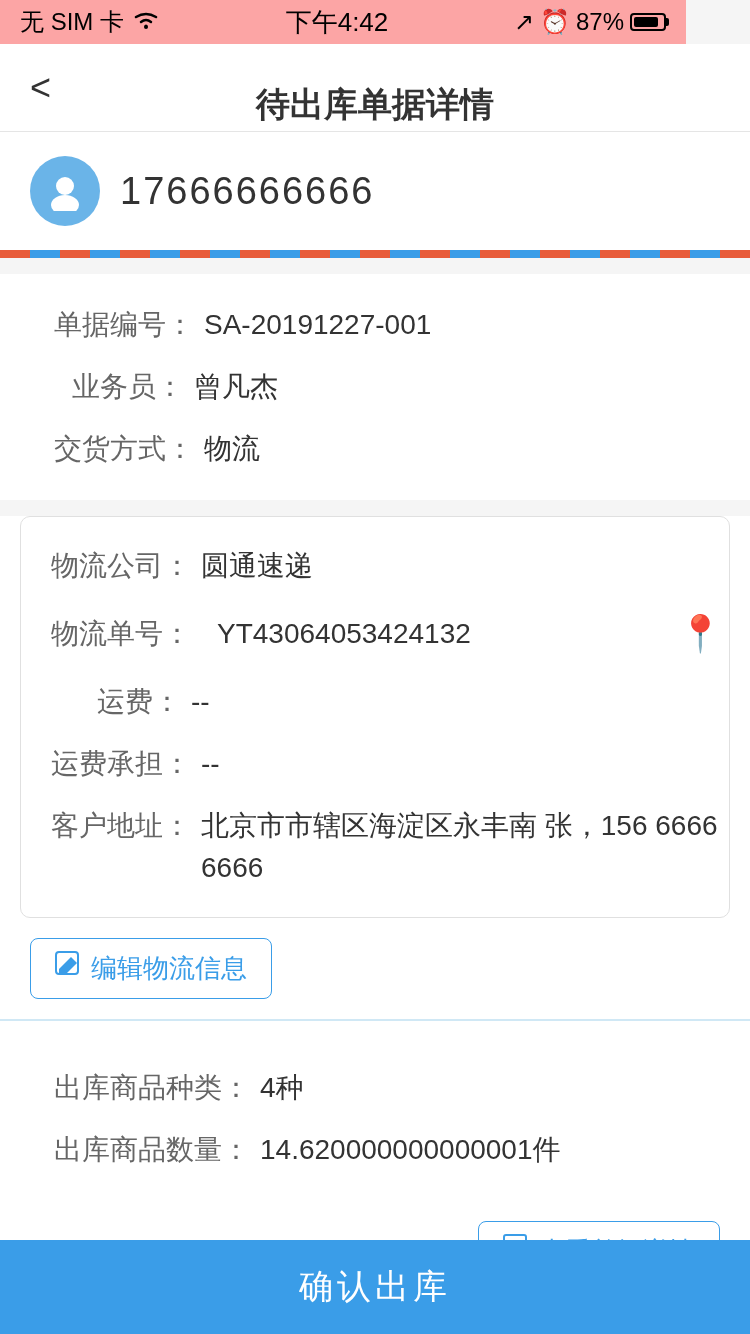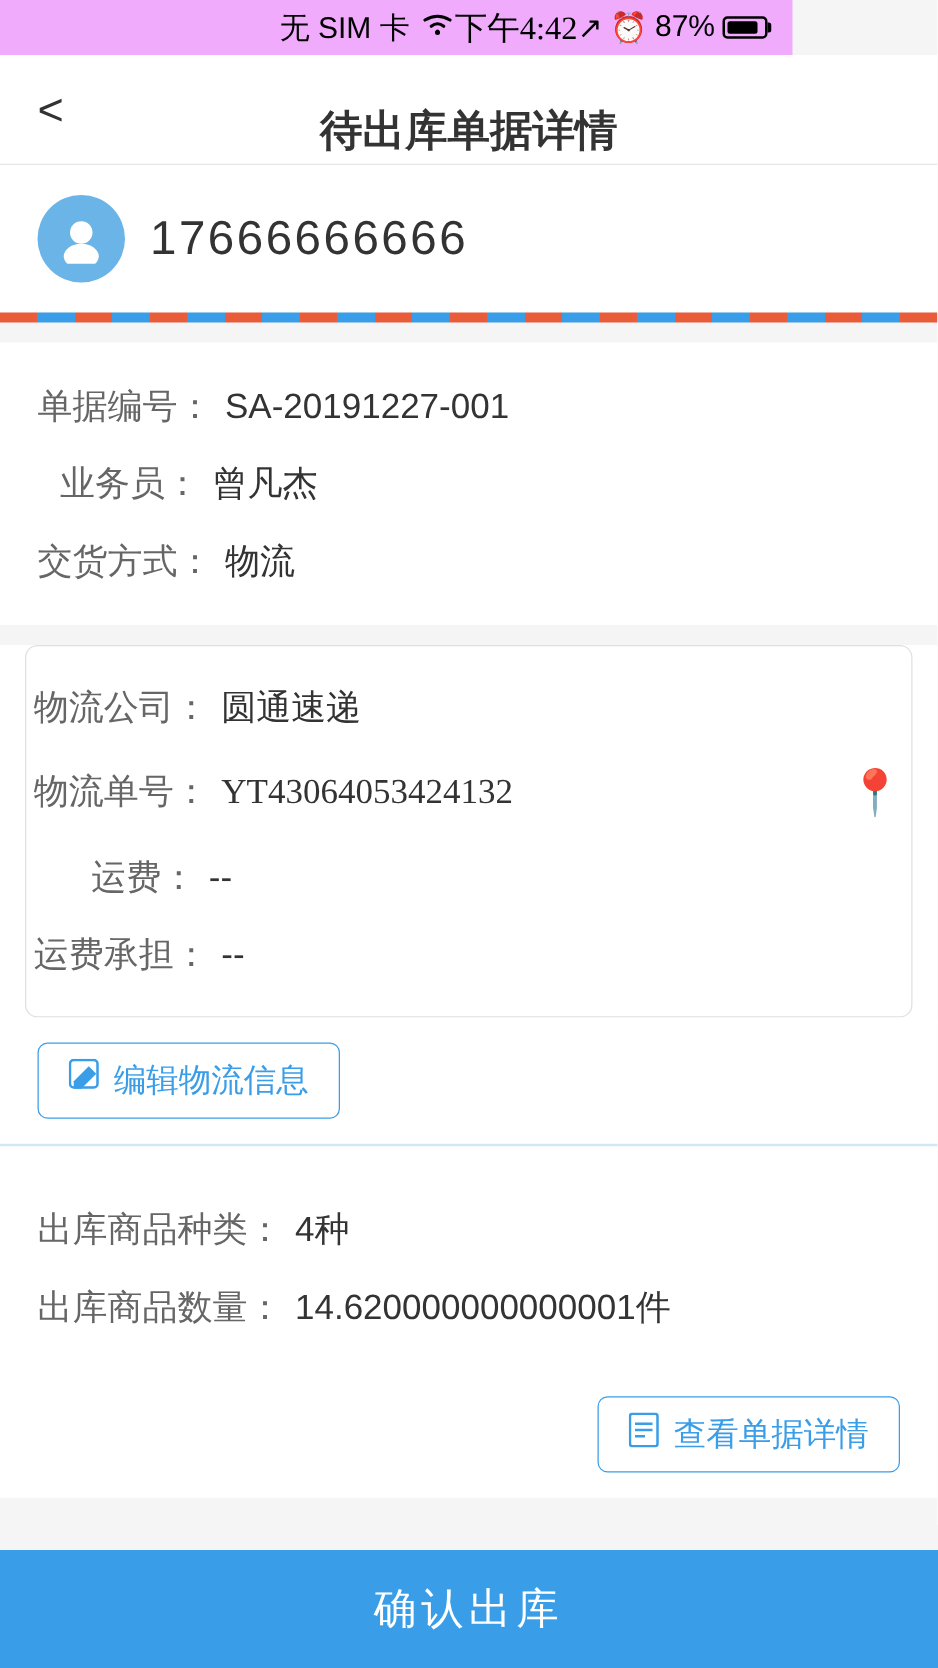--- a/index.html
+++ b/index.html
@@ -8,32 +8,32 @@
       width: 750px;
       min-height: 1334px;
       font-family: -apple-system, "PingFang SC", "Helvetica Neue", Arial, sans-serif;
       background: #f5f5f5;
       font-size: 28px;
       color: #333;
     }
 
     
     .status-bar {
-      width: 634px;
+      width: 686px;
       height: 44px;
-      background: #f0abfc;
-      display: flex;
-      align-items: center;
-      justify-content: flex-end;
+      background: #fca5a5;
+      display: flex;
+      align-items: center;
+      justify-content: space-between;
       padding: 0 20px;
       font-size: 24px;
       color: #000;
     }
     .status-left { display: flex; align-items: center; gap: 8px; }
-    .status-center { font-weight: 500; font-size: 26px; font-family: Liberation Serif, serif; }
+    .status-center { font-weight: 500; font-size: 26px; }
     .status-right { display: flex; align-items: center; gap: 6px; font-size: 24px; }
     .battery-box {
       display: inline-flex; align-items: center;
       border: 2px solid #000; border-radius: 4px;
       height: 18px; width: 36px; padding: 2px;
       position: relative;
     }
     .battery-fill {
       background: #000; height: 100%; width: 87%; border-radius: 2px;
     }
@@ -117,32 +117,32 @@
       line-height: 1.5;
     }
     .info-row:last-child { margin-bottom: 0; }
     .info-label {
       color: #666;
       font-size: 28px;
       min-width: 140px;
       text-align: right;
       flex-shrink: 0;
       padding-right: 10px;
+      margin-left: 24px;
     }
     .info-value {
       color: #333;
       font-size: 28px;
       flex: 1;
     }
 
     .tracking-row {
       display: flex;
       align-items: center;
-      gap: 0;
-      font-family: Liberation Serif, serif;
+      gap: 16px;
     }
     .location-icon {
       color: #3a9de8;
       font-size: 36px;
     }
 
     
     .btn-edit-logistics {
       display: flex;
       justify-content: flex-start;
@@ -311,20 +311,24 @@
         <span class="info-value">YT43064053424132</span>
         <span class="location-icon">📍</span>
       </div>
       <div class="info-row">
         <span class="info-label">运费：</span>
         <span class="info-value">--</span>
       </div>
       <div class="info-row">
         <span class="info-label">运费承担：</span>
         <span class="info-value">--</span>
+      </div>
+      <div class="info-row">
+        <span class="info-label">客户地址：</span>
+        <span class="info-value">北京市市辖区海淀区永丰南  张，156 6666 6666</span>
       </div>
     </div>
 
     <div class="btn-edit-logistics">
       <button class="btn-edit">
         <span>
           <svg width="28" height="28" viewBox="0 0 28 28" fill="none">
             <rect x="1" y="1" width="22" height="22" rx="3" stroke="#3a9de8" stroke-width="2"></rect>
             <path d="M16 6 L22 12 L10 24 L4 24 L4 18 Z" fill="#3a9de8"></path>
           </svg>

